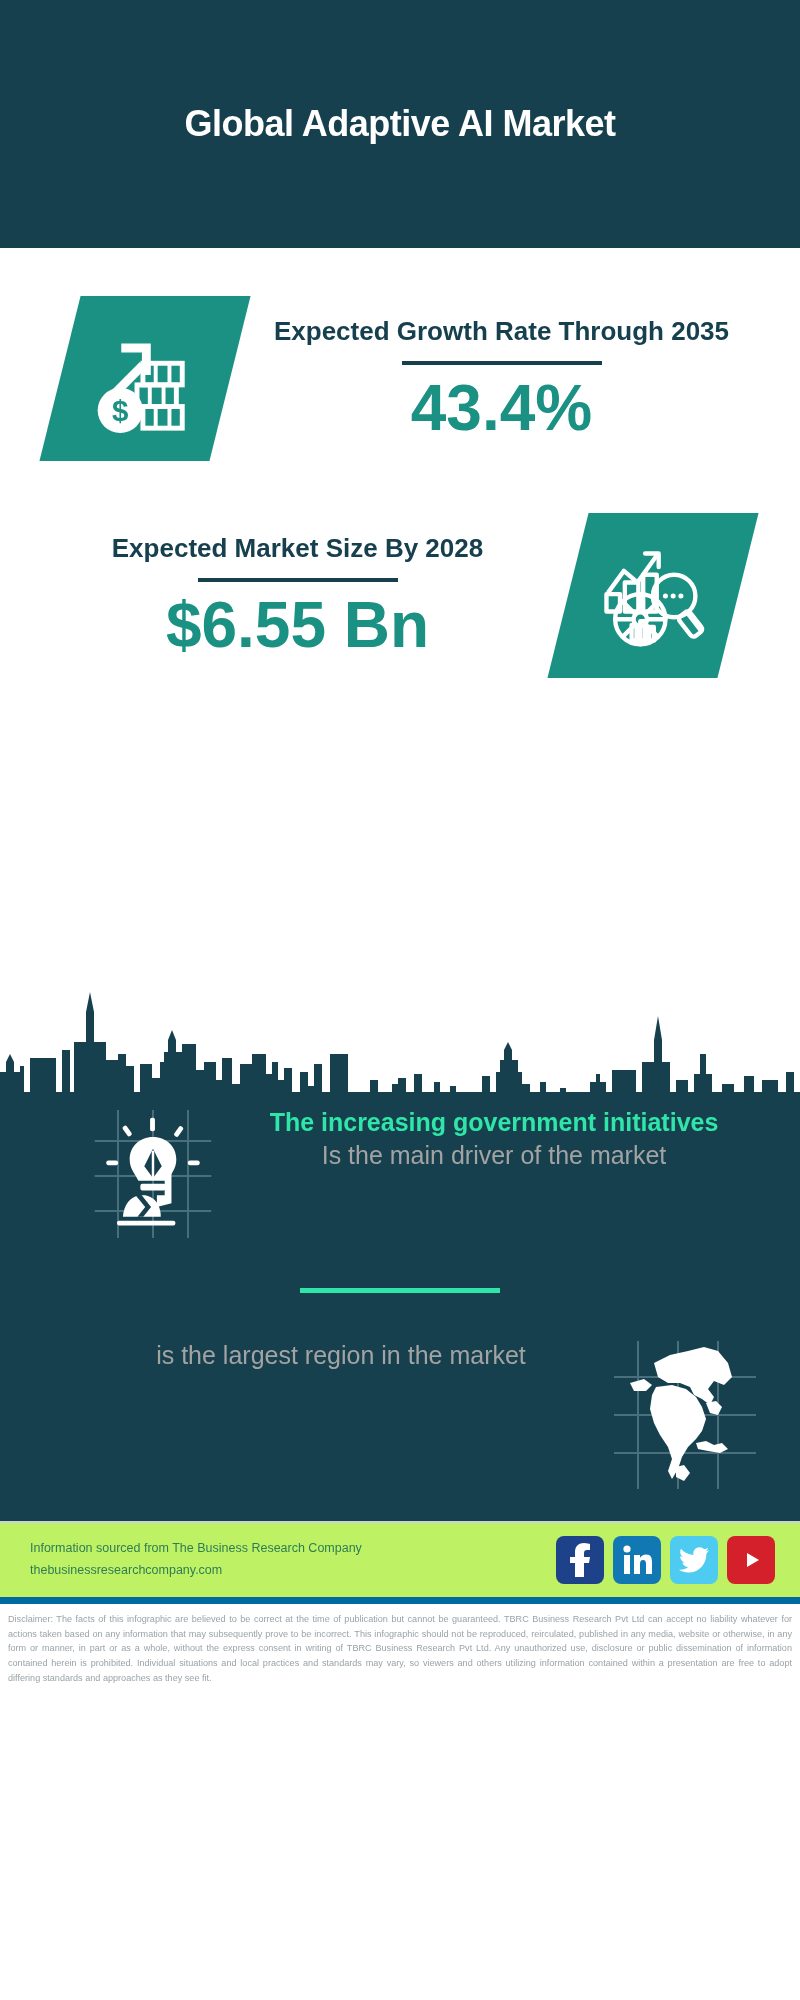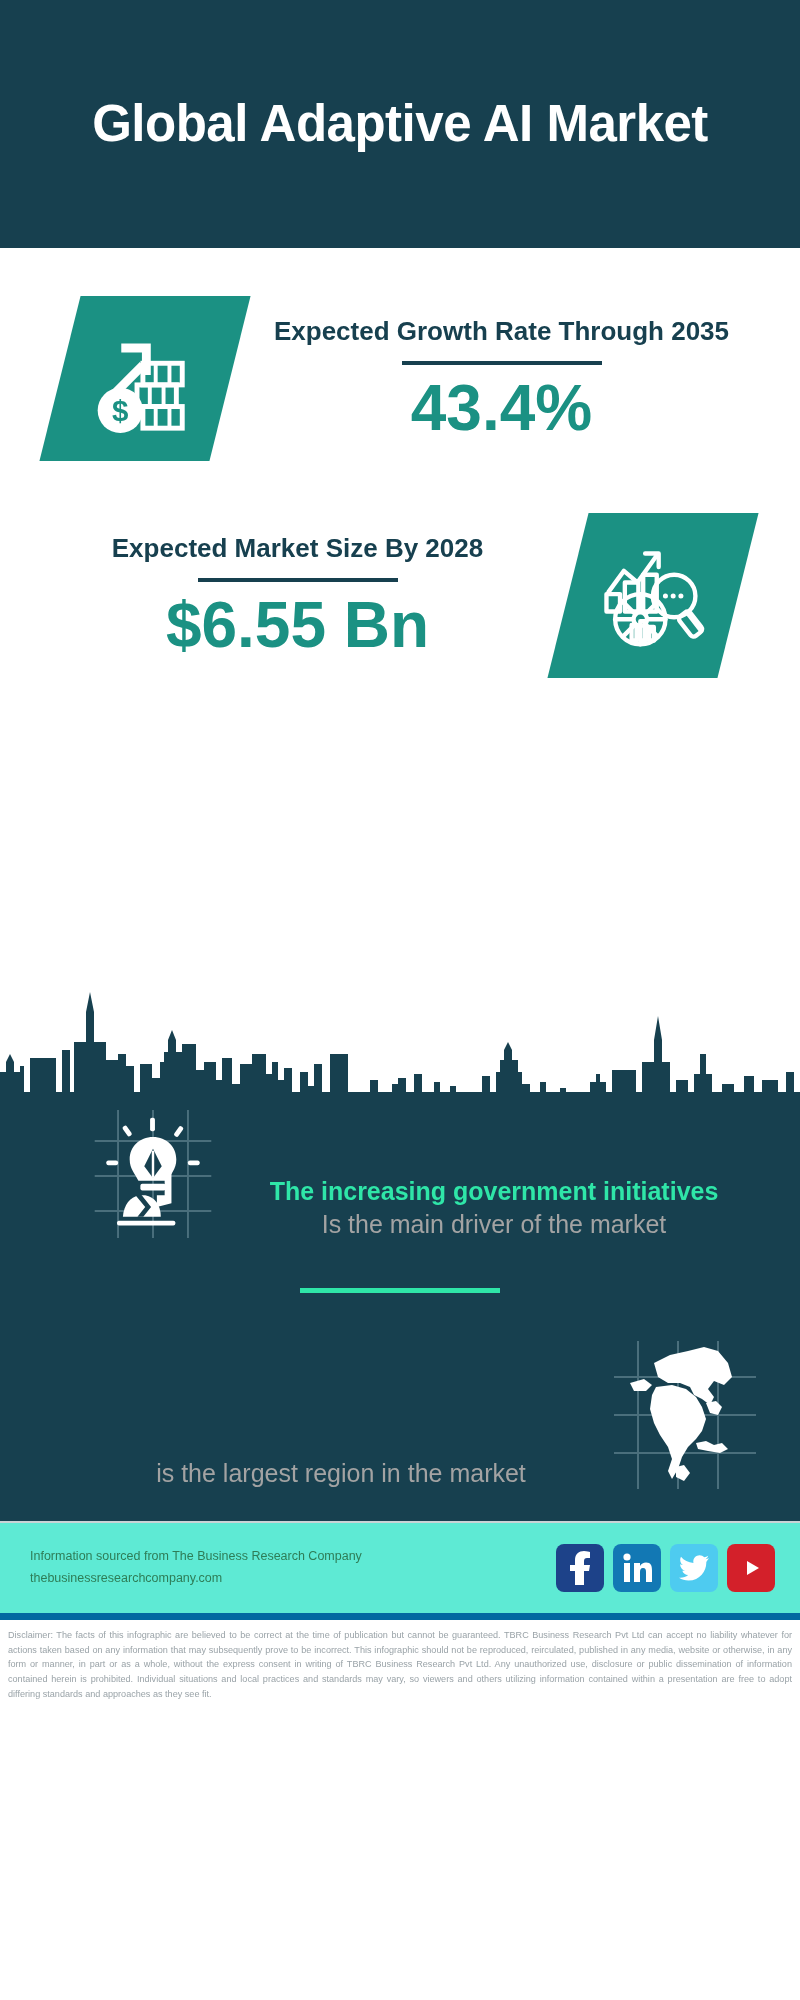--- a/index.html
+++ b/index.html
@@ -13,21 +13,21 @@
 
   
   .header {
     background:#17404f;
     height:248px;
     display:flex; align-items:center; justify-content:center;
     padding:0 60px;
   }
   .header h1 {
     color:#ffffff;
-    font-size:51px;
+    font-size:36px;
     font-weight:bold;
     line-height:1.18;
     text-align:center;
     letter-spacing:-0.5px;
   }
 
   
   .stats { background:#ffffff; padding-top:24px; height:700px; position:relative; }
 
   .stat-row { display:flex; align-items:center; }
@@ -68,21 +68,21 @@
   .skyline-wrap { position:relative; height:116px; background:#ffffff; margin-top:28px; }
   .skyline-wrap svg { display:block; width:800px; height:116px; }
 
   
   .dark {
     background:#17404f;
     padding:14px 0 30px 0;
     position:relative;
   }
 
-  .fact-row { display:flex; align-items:flex-end; padding:0 40px;margin-left:38px; }
+  .fact-row { display:flex; align-items:flex-start; padding:0 40px;margin-left:38px; }
   .fact-icon { width:150px; flex:none; display:flex; justify-content:center; }
   .fact-copy { flex:1; text-align:center; }
   .fact-hl {
     color:#2fe6a8;
     font-size:25px;
     font-weight:bold;
     line-height:1.33;
   }
   .fact-sub {
     color:#a3a3a3;
@@ -92,23 +92,23 @@
 
   .fact-divider {
     width:200px; height:5px; background:#2fe6a8;
     margin:46px auto 46px auto;
   }
 
   .fact-row.region .fact-copy { padding-right:6px; }
 
   
   .footer {
-    background:#5eead4;
+    background:#bef264;
     border-top:2px solid #c9d3d6;
-    height:92px;
+    height:76px;
     display:flex; align-items:center;
     padding:0 25px 0 30px;
   }
   .src { flex:1; }
   .src div {
     color:#2e7d57;
     font-size:12.5px;
     line-height:1.75;
   }
   .socials { display:flex; gap:9px; align-items:center; }

